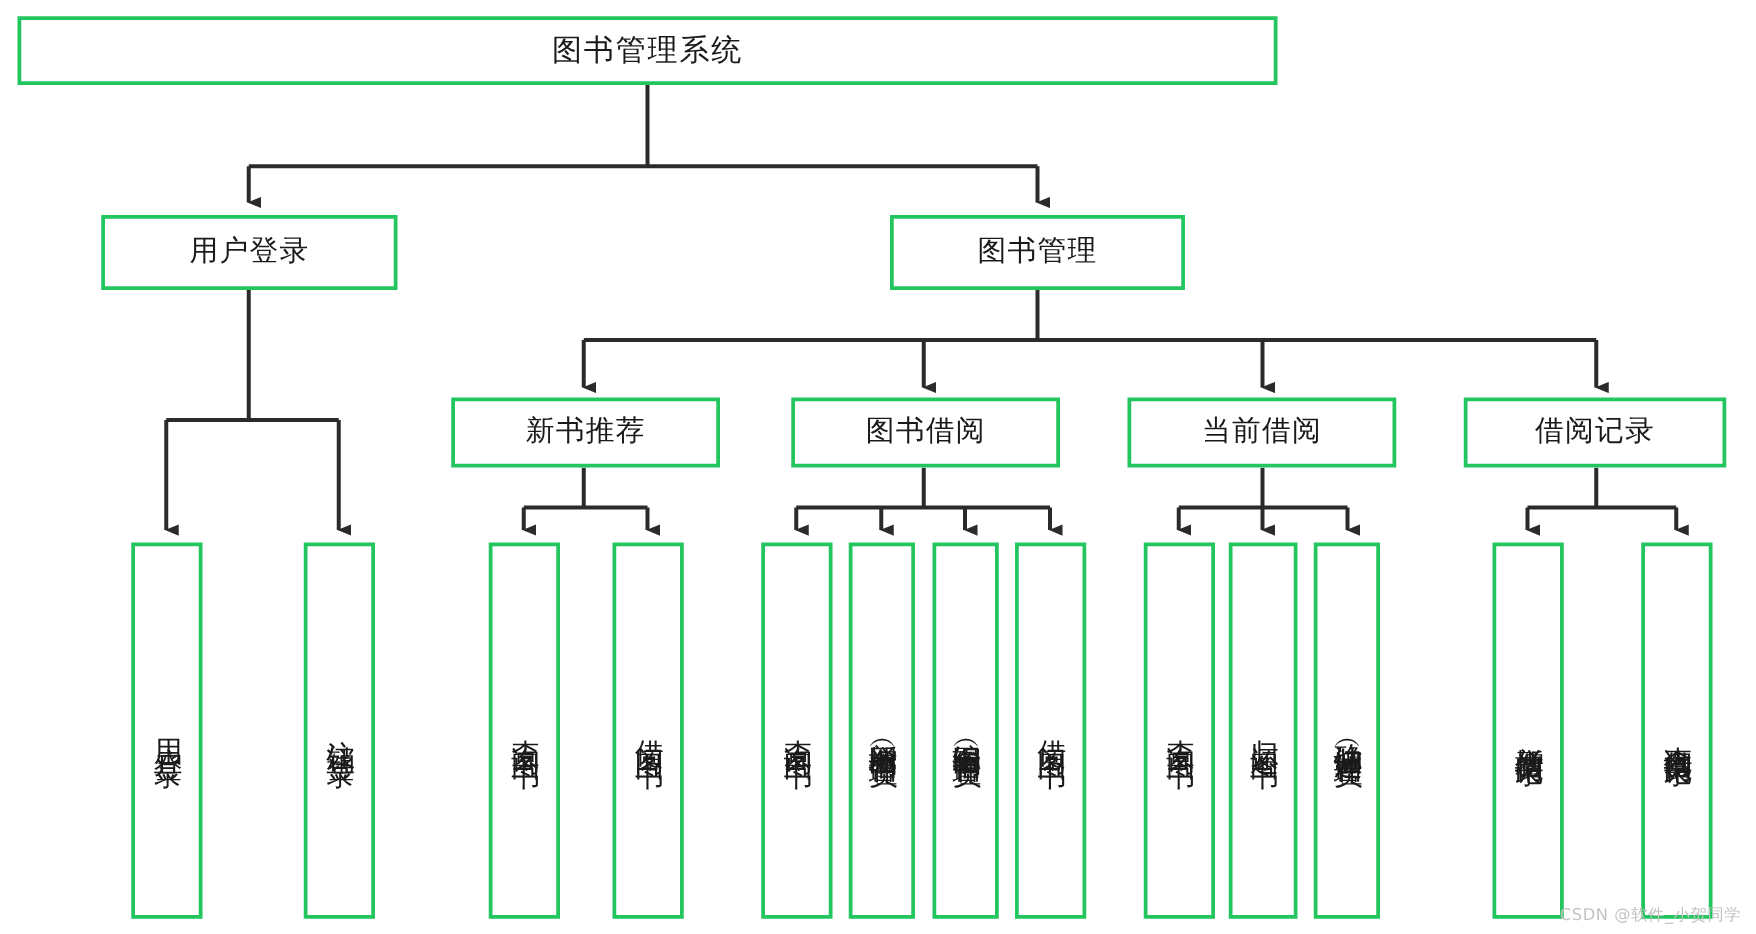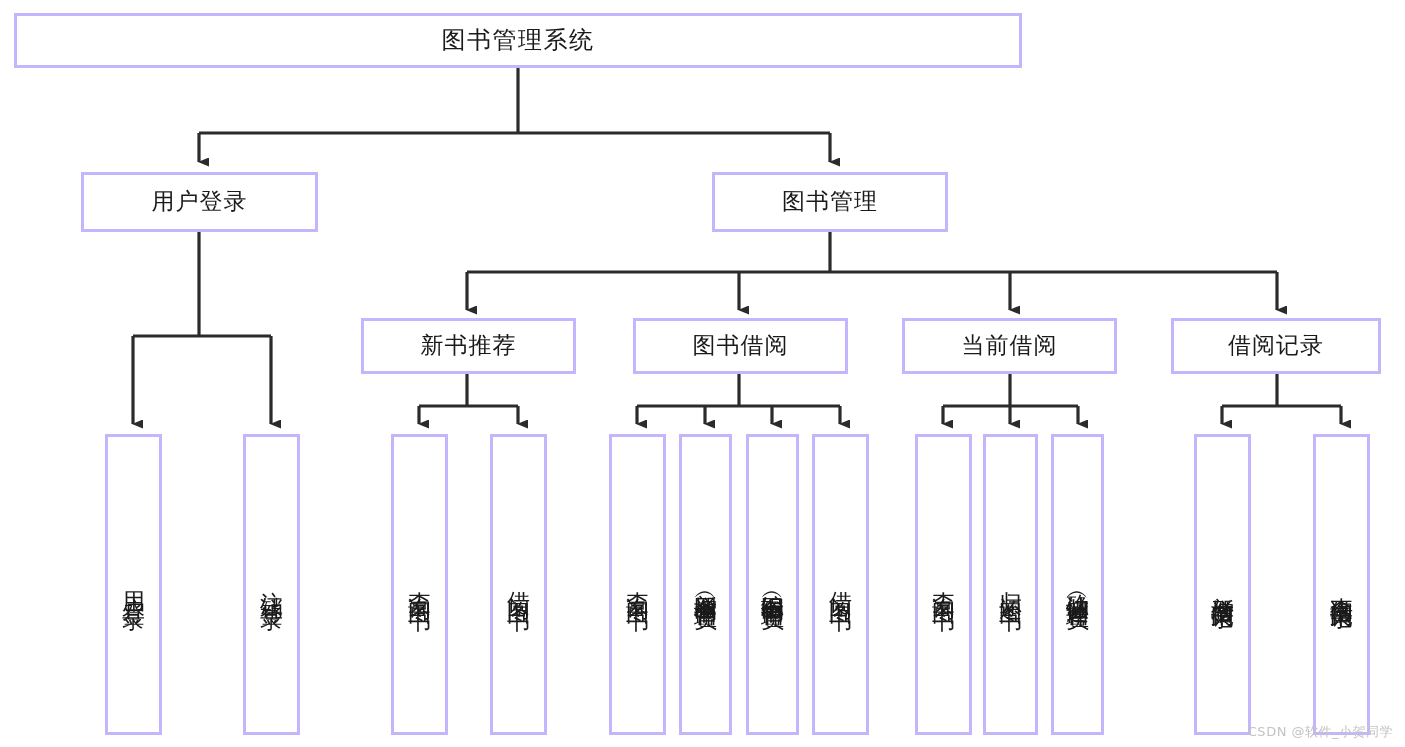--- a/index.html
+++ b/index.html
@@ -22,21 +22,21 @@
     position: absolute;
     left: 0;
     top: 0;
     width: 1405px;
     height: 747px;
   }
   .node {
     position: absolute;
     box-sizing: border-box;
     background: #ffffff;
-    border: 3px solid #c4b5fd;
+    border: 3px solid #22c55e;
     display: flex;
     align-items: center;
     justify-content: center;
     color: #1a1a1a;
     z-index: 2;
   }
   .node-h {
     font-size: 23px;
     letter-spacing: 1px;
     line-height: 1.1;

